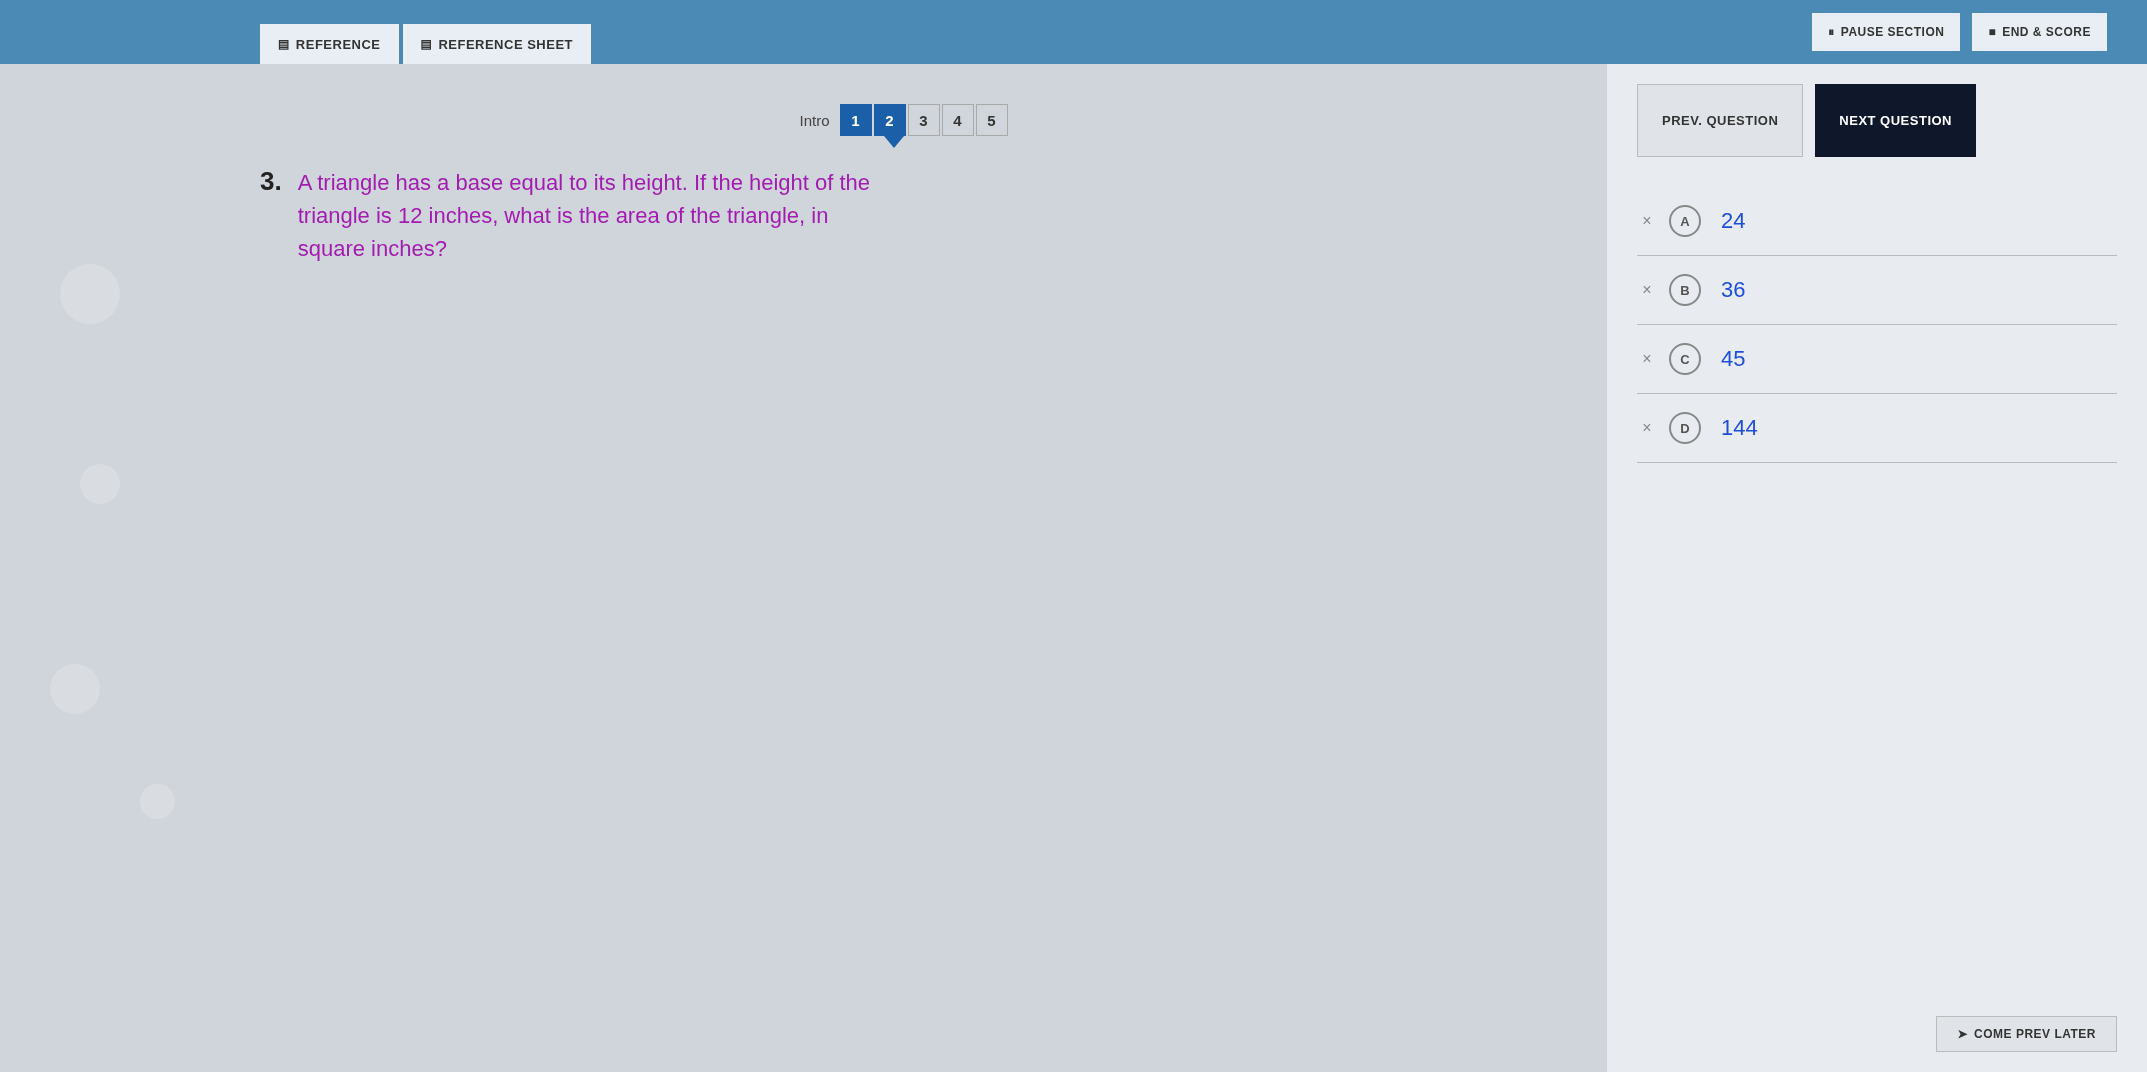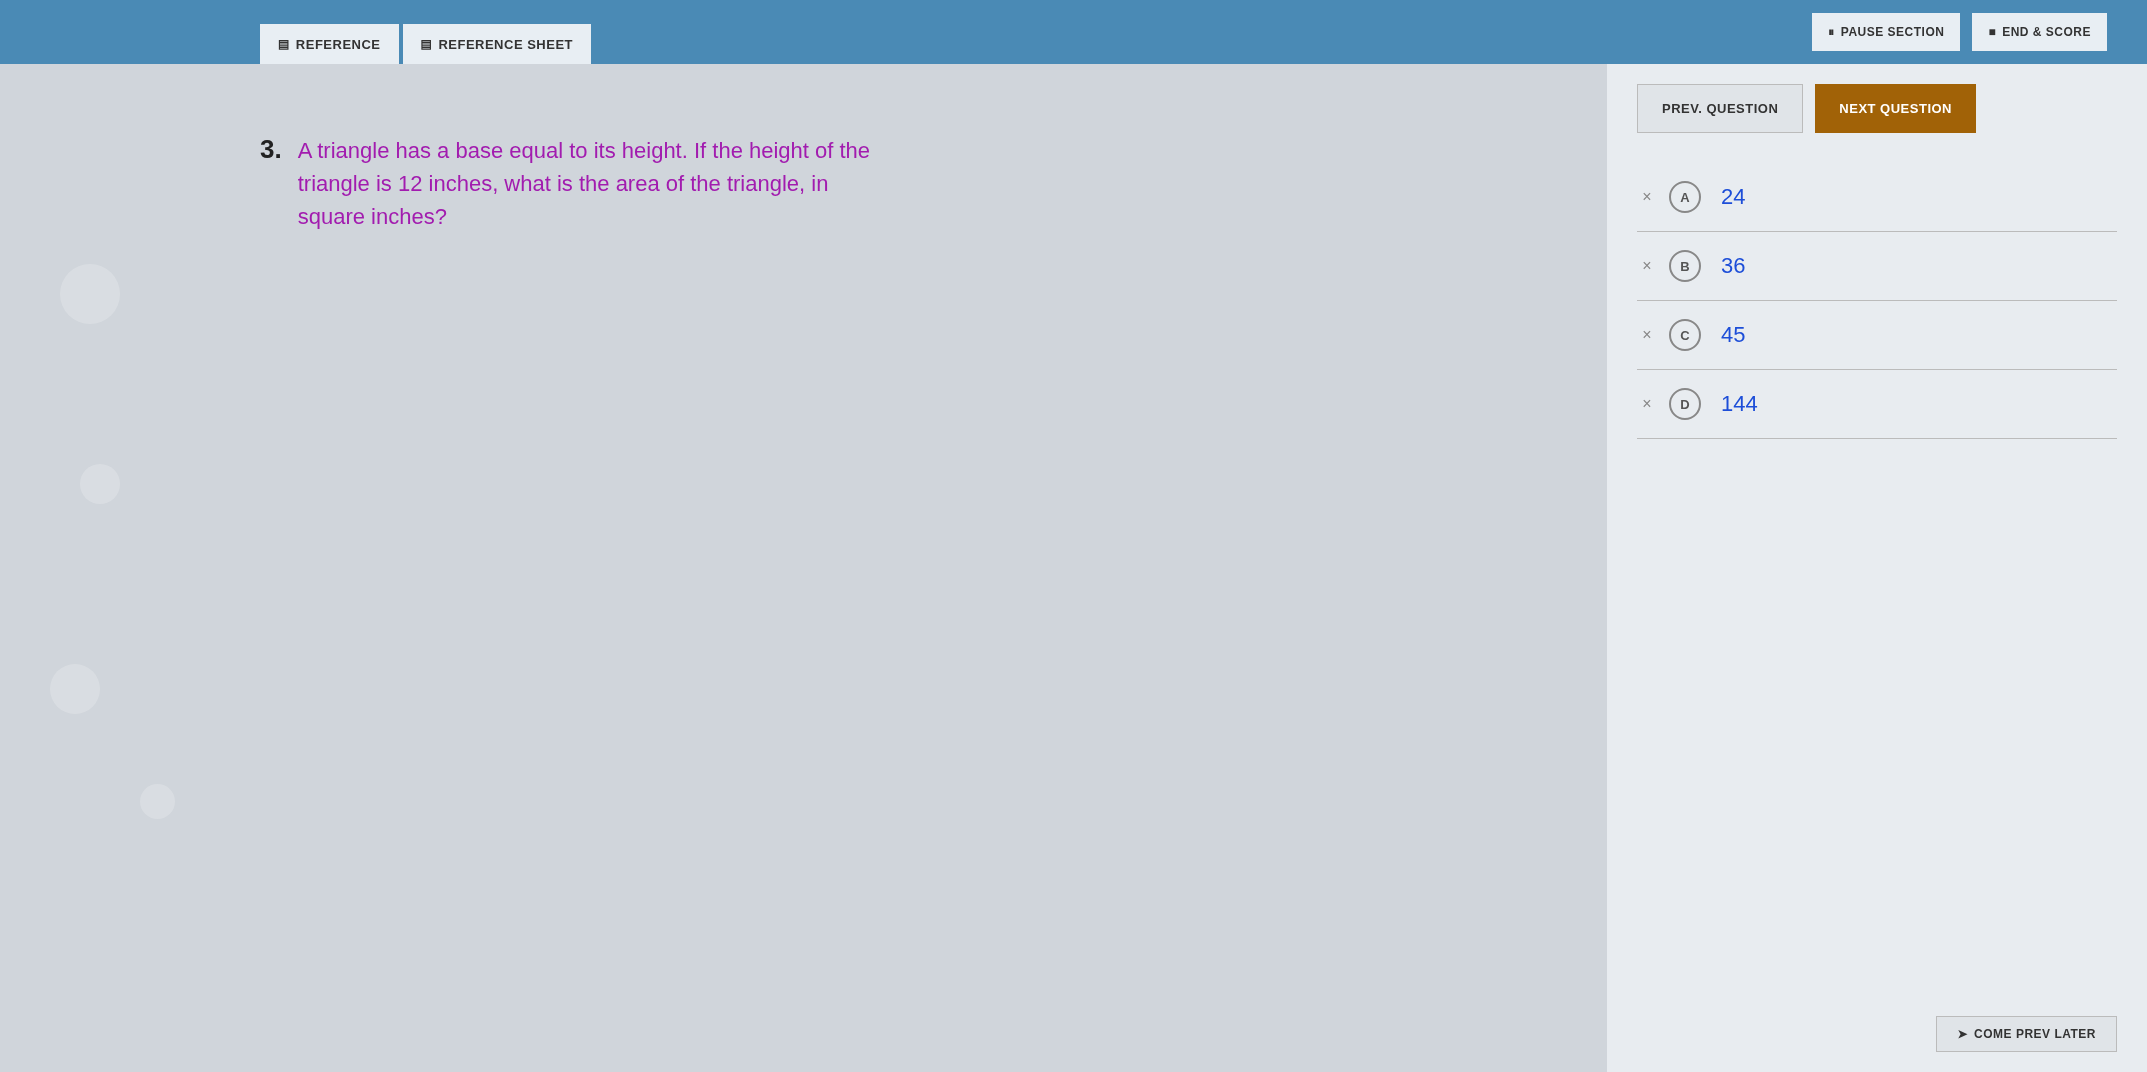--- a/index.html
+++ b/index.html
@@ -164,30 +164,30 @@
 
     .nav-buttons {
       display: flex;
       gap: 12px;
       margin-bottom: 30px;
     }
 
     .prev-btn {
       background: #e0e4e8;
       border: 1px solid #bbb;
-      padding: 16px 24px;
+      padding: 28px 24px;
       font-size: 13px;
       font-weight: bold;
       letter-spacing: 0.5px;
       color: #333;
       cursor: pointer;
     }
 
     .next-btn {
-      background: #a16207;
+      background: #0f172a;
       border: none;
       padding: 12px 24px;
       font-size: 13px;
       font-weight: bold;
       letter-spacing: 0.5px;
       color: white;
       cursor: pointer;
     }
 
     .answer-option {
@@ -280,20 +280,29 @@
 
 <div class="main-content">
 
   <div class="question-panel">
 
     <div class="deco-circle" style="width:60px;height:60px;left:60px;top:200px;background:rgba(255,255,255,0.2);"></div>
     <div class="deco-circle" style="width:40px;height:40px;left:80px;top:400px;background:rgba(255,255,255,0.2);"></div>
     <div class="deco-circle" style="width:50px;height:50px;left:50px;top:600px;background:rgba(255,255,255,0.2);"></div>
     <div class="deco-circle" style="width:35px;height:35px;left:140px;top:720px;background:rgba(255,255,255,0.2);"></div>
 
+    <div class="progress-bar">
+      <span class="intro-label">Intro</span>
+      <div class="progress-num prev-active">1</div>
+      <div class="progress-num active">2</div>
+      <div class="progress-num">3</div>
+      <div class="progress-num">4</div>
+      <div class="progress-num">5</div>
+      <div class="progress-arrow"></div>
+    </div>
 
     <div style="display:flex; margin-top: 30px;">
       <span class="question-number">3.</span>
       <p class="question-text">A triangle has a base equal to its height. If the height of the triangle is 12 inches, what is the area of the triangle, in square inches?</p>
     </div>
 
   </div>
 
   <div class="answer-panel">
 

